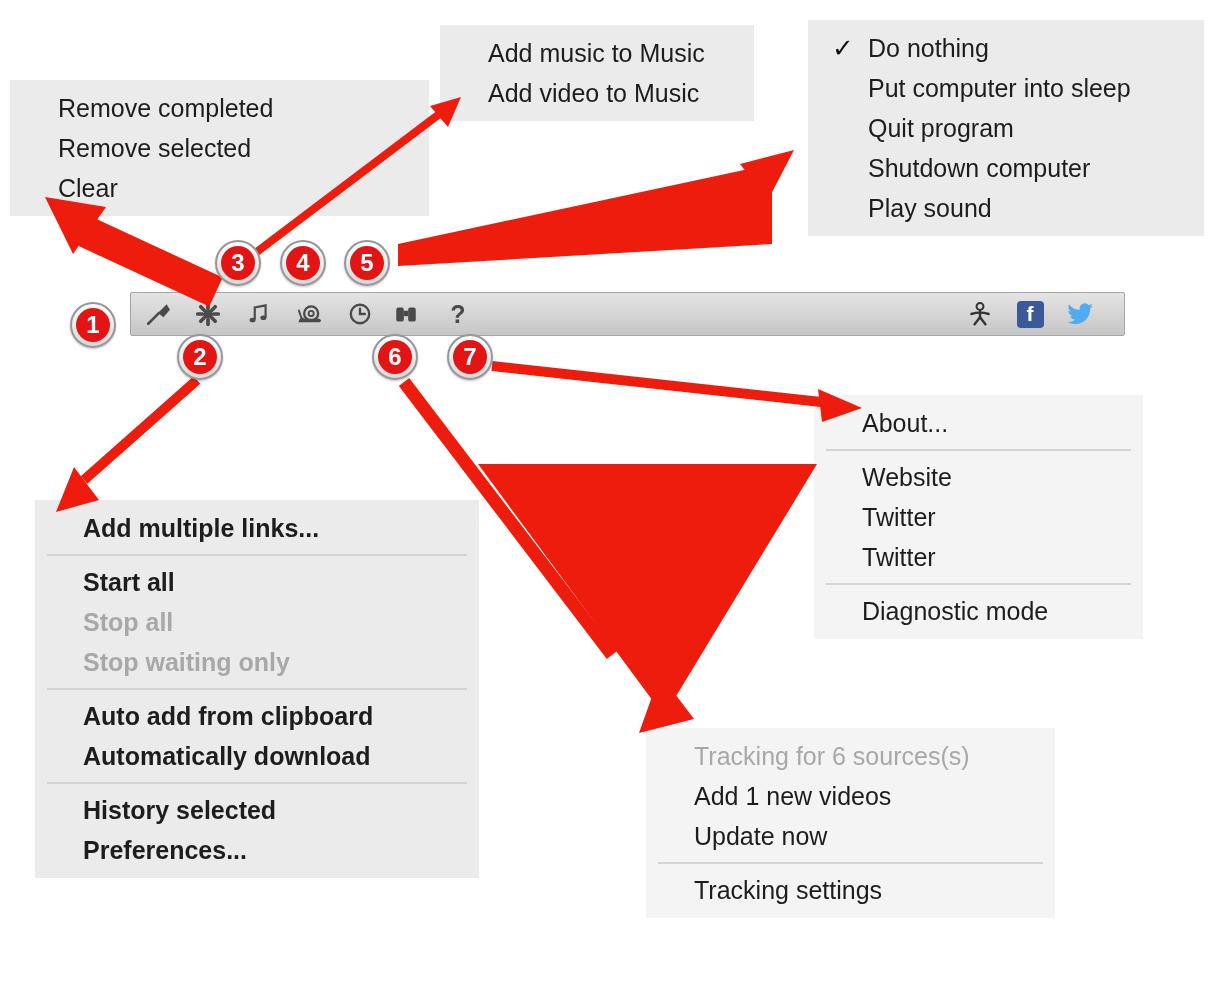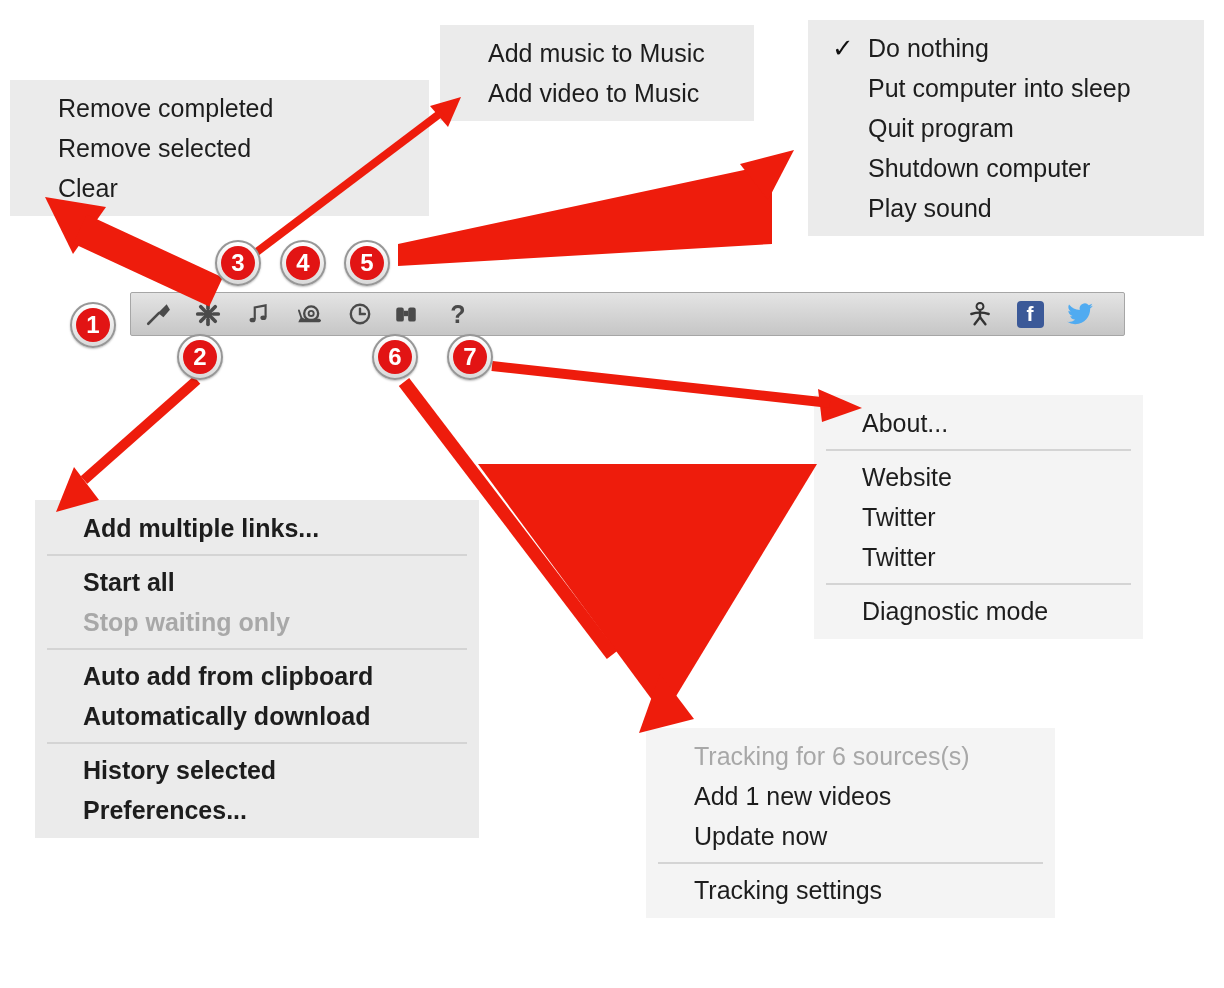--- a/index.html
+++ b/index.html
@@ -72,20 +72,21 @@
     <div class="mi">Twitter</div>
     <div class="mi">Twitter</div>
     <div class="sep"></div>
     <div class="mi">Diagnostic mode</div>
   </div>
 
   <div class="menu" style="left:35px;top:500px;width:420px;font-weight:bold;">
     <div class="mi">Add multiple links...</div>
     <div class="sep"></div>
     <div class="mi">Start all</div>
+    <div class="mi disabled">Stop all</div>
     <div class="mi disabled">Stop waiting only</div>
     <div class="sep"></div>
     <div class="mi">Auto add from clipboard</div>
     <div class="mi">Automatically download</div>
     <div class="sep"></div>
     <div class="mi">History selected</div>
     <div class="mi">Preferences...</div>
   </div>
 
   <div class="menu light" style="left:646px;top:728px;width:385px;">

